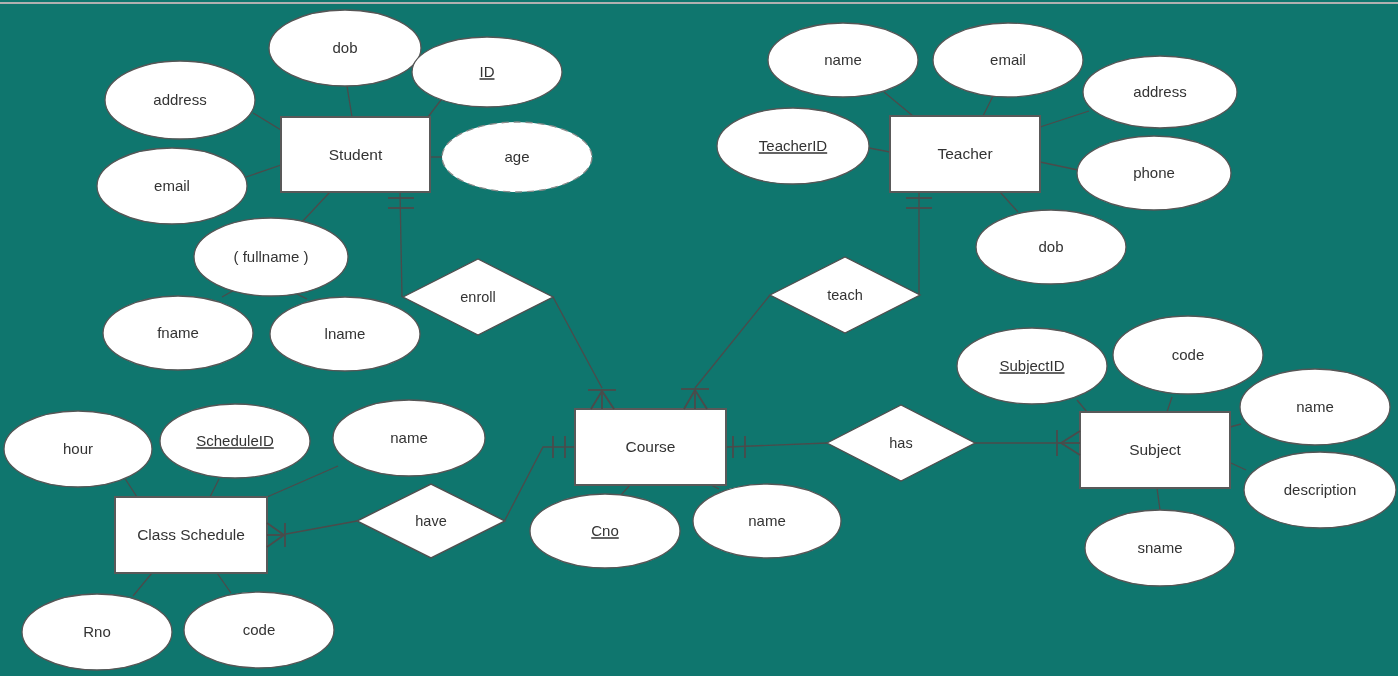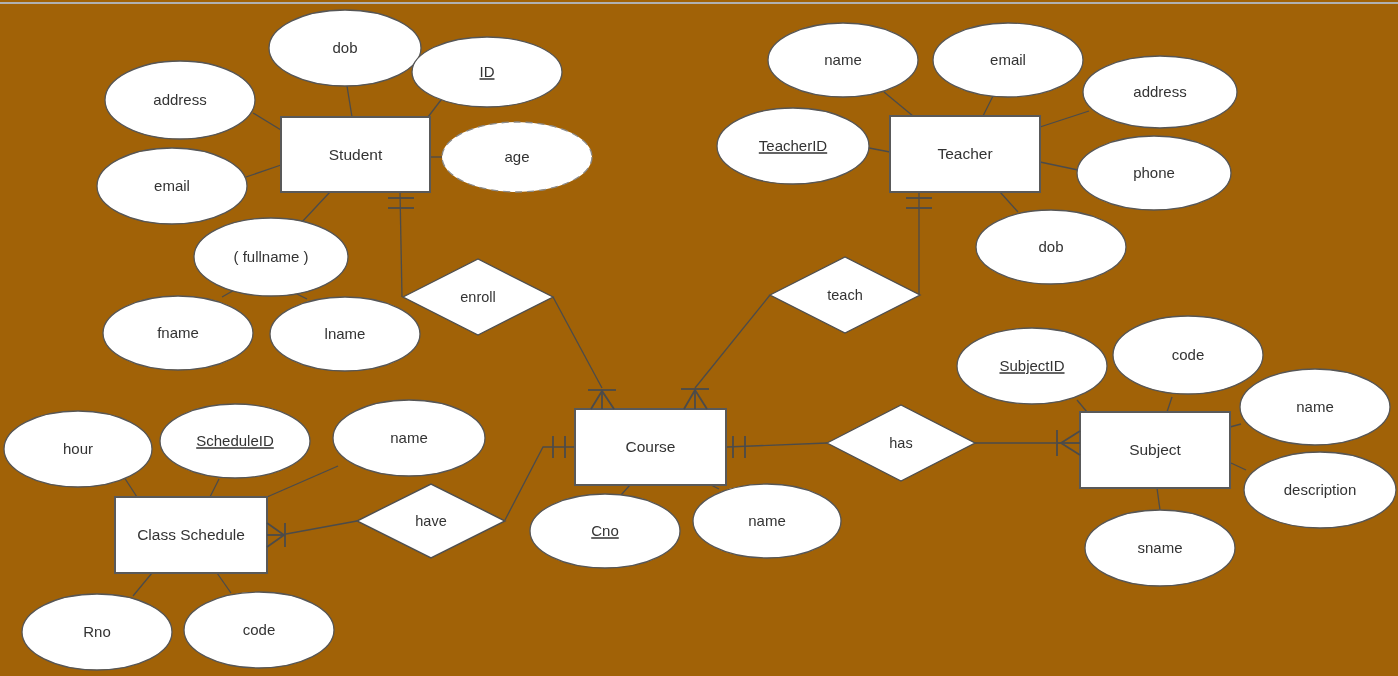--- a/index.html
+++ b/index.html
@@ -1,16 +1,16 @@
 <!DOCTYPE html>
 <html><head>
 <meta charset="utf-8">
 <style>
   html,body{margin:0;padding:0;background:#ffffff;}
-  .stage{position:relative;width:1398px;height:676px;background:#a16207;overflow:hidden;}
+  .stage{position:relative;width:1398px;height:676px;background:#0f766e;overflow:hidden;}
   svg{display:block;}
   text{font-family:"Liberation Sans","DejaVu Sans",sans-serif;fill:#333333;}
   .edge{fill:none;stroke:#4b4b4b;stroke-width:1.3;}
   .marker{fill:none;stroke:#4b4b4b;stroke-width:1.8;}
   .entity-box{fill:#ffffff;stroke:#595959;stroke-width:2;}
   .attr-ellipse{fill:#ffffff;stroke:#565656;stroke-width:1.3;}
   .attr-ellipse.derived{stroke:#8a8a8a;stroke-dasharray:7 5;}
   .diamond{fill:#ffffff;stroke:#4f4f4f;stroke-width:1.4;}
   .entity-label{font-size:15.5px;}
   .attr-label{font-size:15px;}

